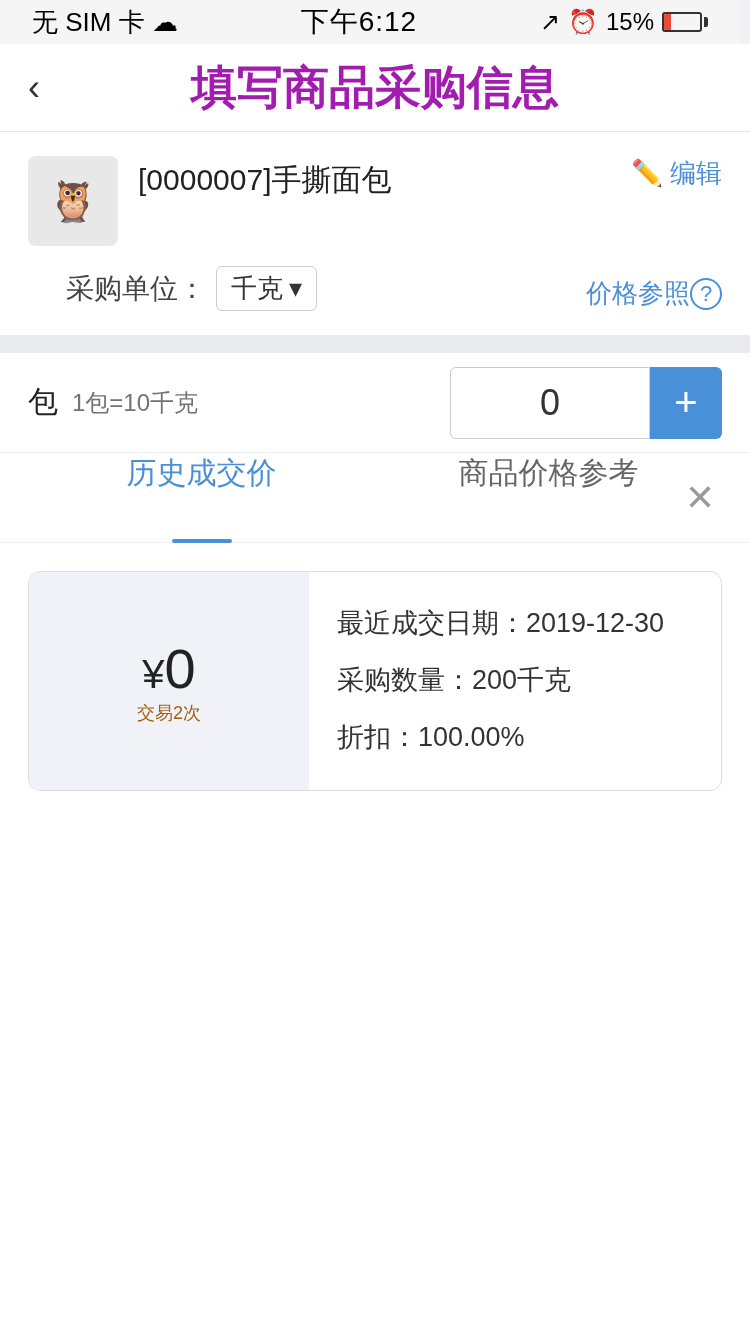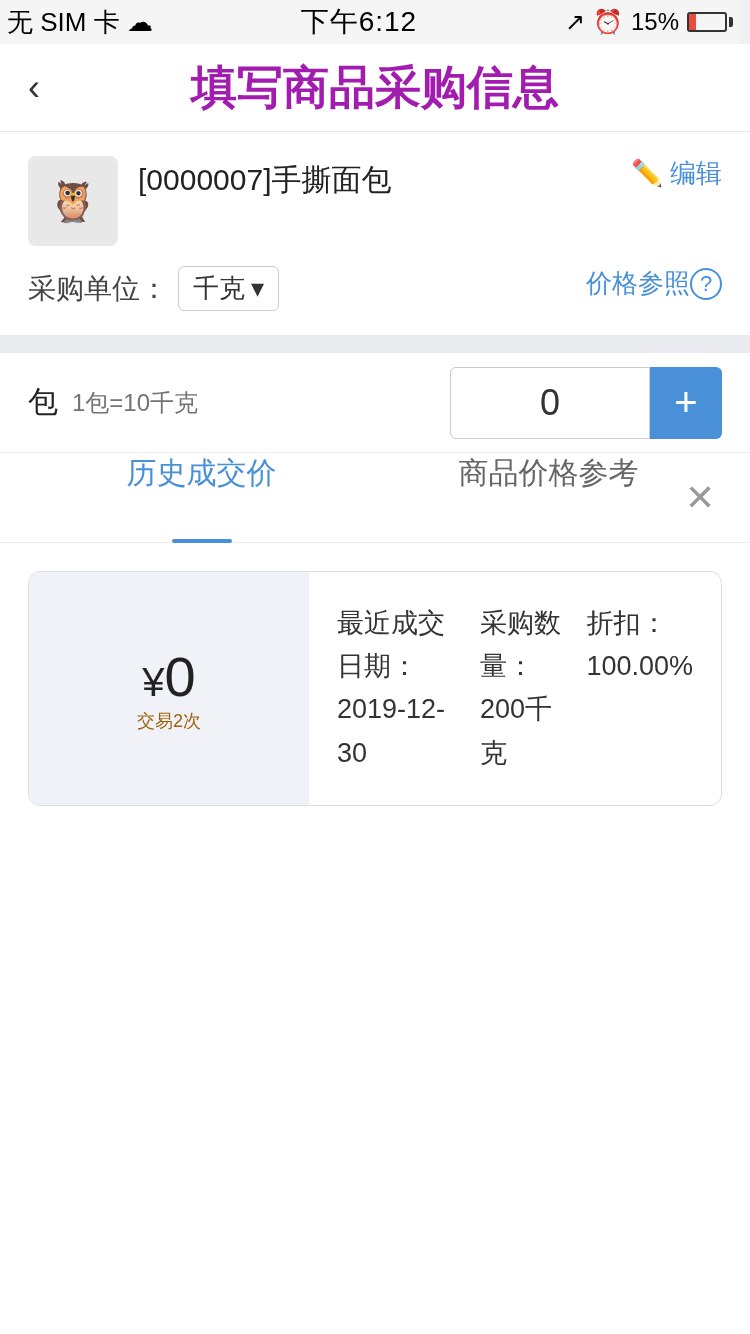--- a/index.html
+++ b/index.html
@@ -13,21 +13,21 @@
     }
 
     
     .status-bar {
       width: 740px;
       height: 44px;
       background: #f5f5f5;
       display: flex;
       align-items: center;
       justify-content: space-between;
-      padding: 0 7px;
+      padding: 0 32px;
       font-size: 26px;
       font-weight: 500;
     }
     .status-left {
       display: flex;
       align-items: center;
       gap: 8px;
     }
     .status-center {
       font-size: 28px;
@@ -131,23 +131,24 @@
     .edit-btn {
       display: flex;
       align-items: center;
       gap: 6px;
       color: #4a90d9;
       font-size: 26px;
       cursor: pointer;
     }
     .product-row2 {
       display: flex;
-      align-items: flex-start;
+      align-items: flex-end;
       justify-content: space-between;
       margin-top: 14px;
+      margin-left: 38px;
     }
     .purchase-unit {
       display: flex;
       align-items: center;
       gap: 10px;
       font-size: 28px;
       color: #444;
     }
     .unit-selector {
       border: 1px solid #ccc;
@@ -333,20 +334,21 @@
       font-weight: 400;
     }
     .card-trade-count {
       font-size: 18px;
       color: #a16207;
     }
     .card-right {
       flex: 1;
       padding: 30px 28px;
       display: flex;
+      flex-direction: column;
       justify-content: center;
       gap: 14px;
     }
     .card-info-row {
       font-size: 27px;
       color: #333;
       line-height: 1.6;
     }
 
     

